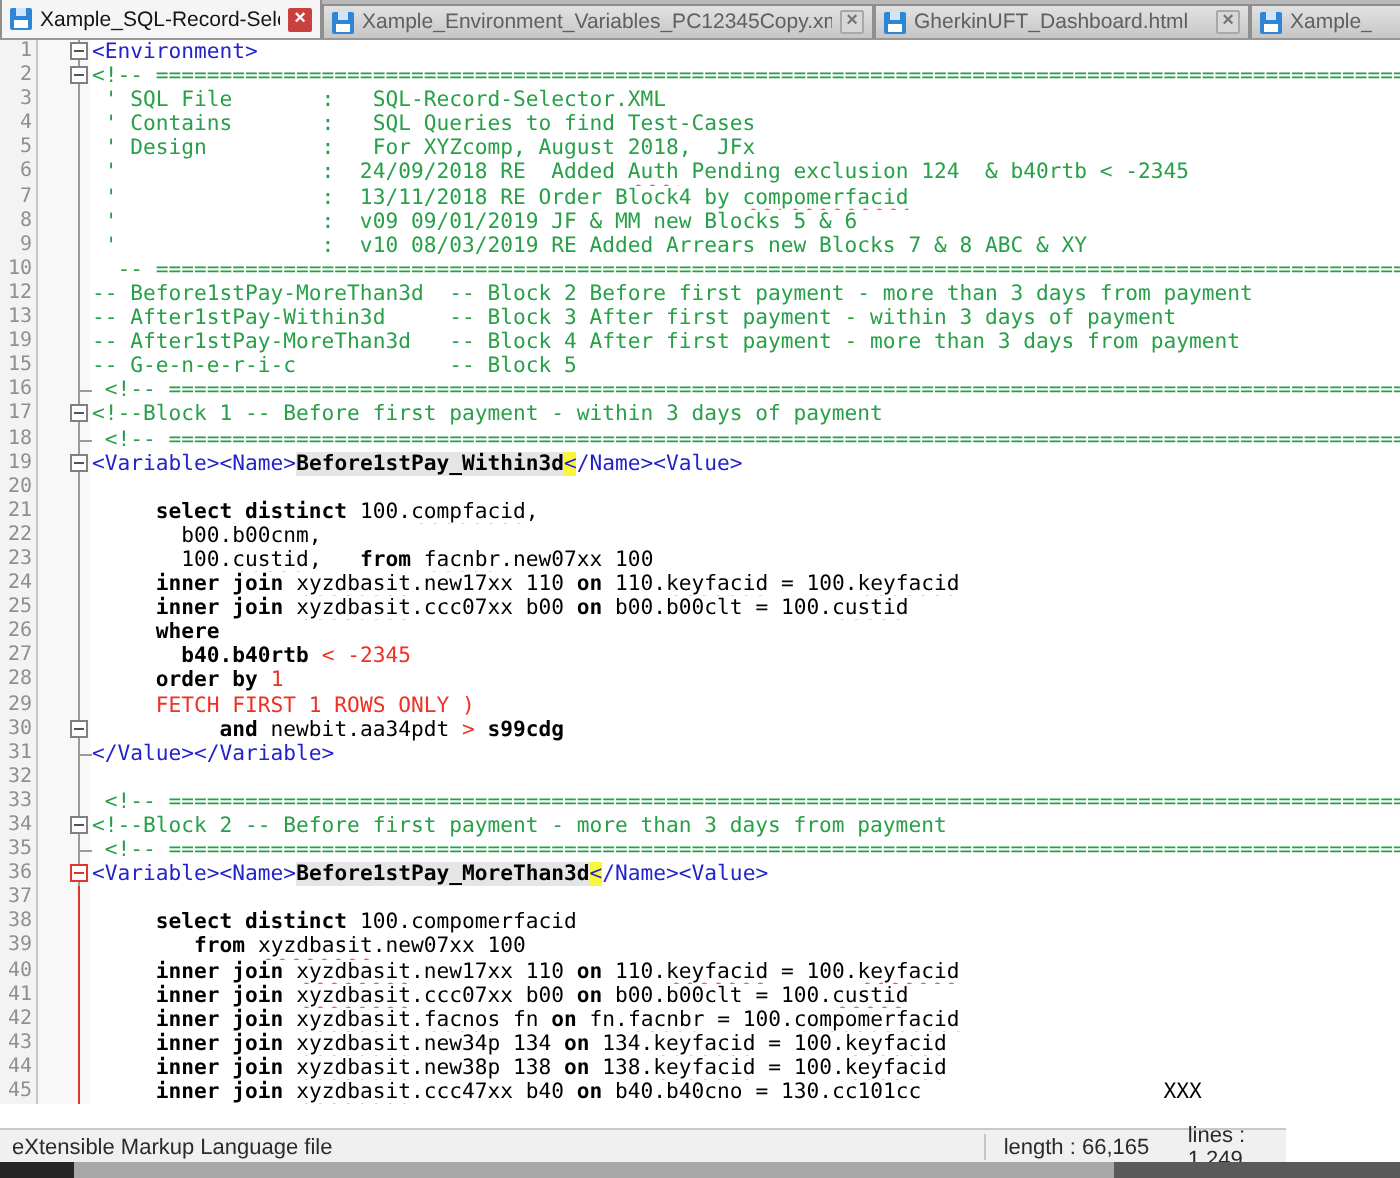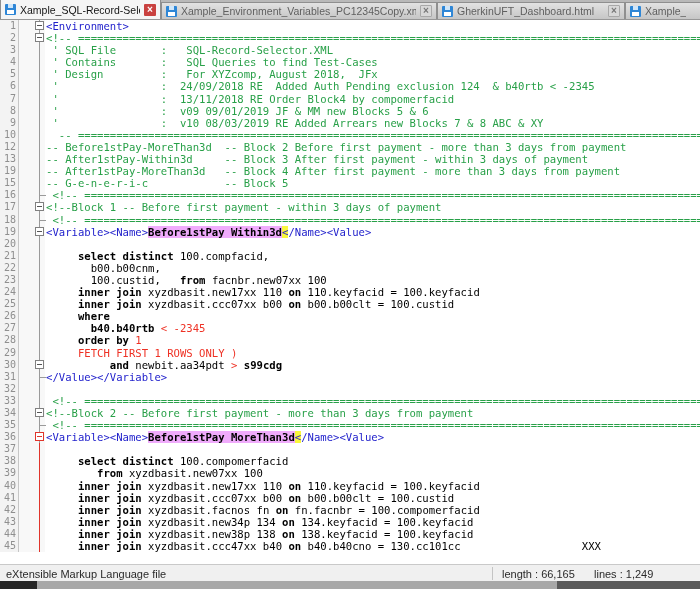--- a/index.html
+++ b/index.html
@@ -47,25 +47,25 @@
   
   .tag{color:#2222cc;}
   .com{color:#28a048;}
   .kw{font-weight:bold;color:#000;}
   .pl{color:#000;}
   .red{color:#ee3124;}
   .sp{color:#000;text-decoration-line:underline;text-decoration-style:wavy;
       text-decoration-color:#ff5a4f;text-decoration-thickness:1px;text-underline-offset:2px;}
   .spc{color:#28a048;text-decoration-line:underline;text-decoration-style:wavy;
       text-decoration-color:#ff5a4f;text-decoration-thickness:1px;text-underline-offset:2px;}
-  .hl{background:#f0abfc;font-weight:bold;color:#000;}
+  .hl{background:#e5e5e5;font-weight:bold;color:#000;}
   .hltag{background:#f9f73c;color:#2222cc;}
 
   
-  #status{position:absolute;left:0;top:564px;width:700px;height:18px;background:#f0f0f0;
+  #status{position:absolute;left:0;top:564px;width:643px;height:18px;background:#f0f0f0;
           border-top:1px solid #c9c9c9;box-sizing:border-box;display:flex;align-items:center;
           font-size:11px;color:#2a2a2a;}
   .st-left{padding-left:6px;flex:0 0 486px;overflow:hidden;}
   .st-sep{width:1px;height:13px;background:#c4c4c4;margin-right:9px;}
   .st-len{flex:0 0 78px;}
   .st-lines{padding-left:14px;}
 
   
   #strip{position:absolute;top:581px;left:0;width:700px;height:8px;background:#a8a8a8;}
   #strip .seg1{position:absolute;left:0;top:0;width:37px;height:8px;background:#262626;}

